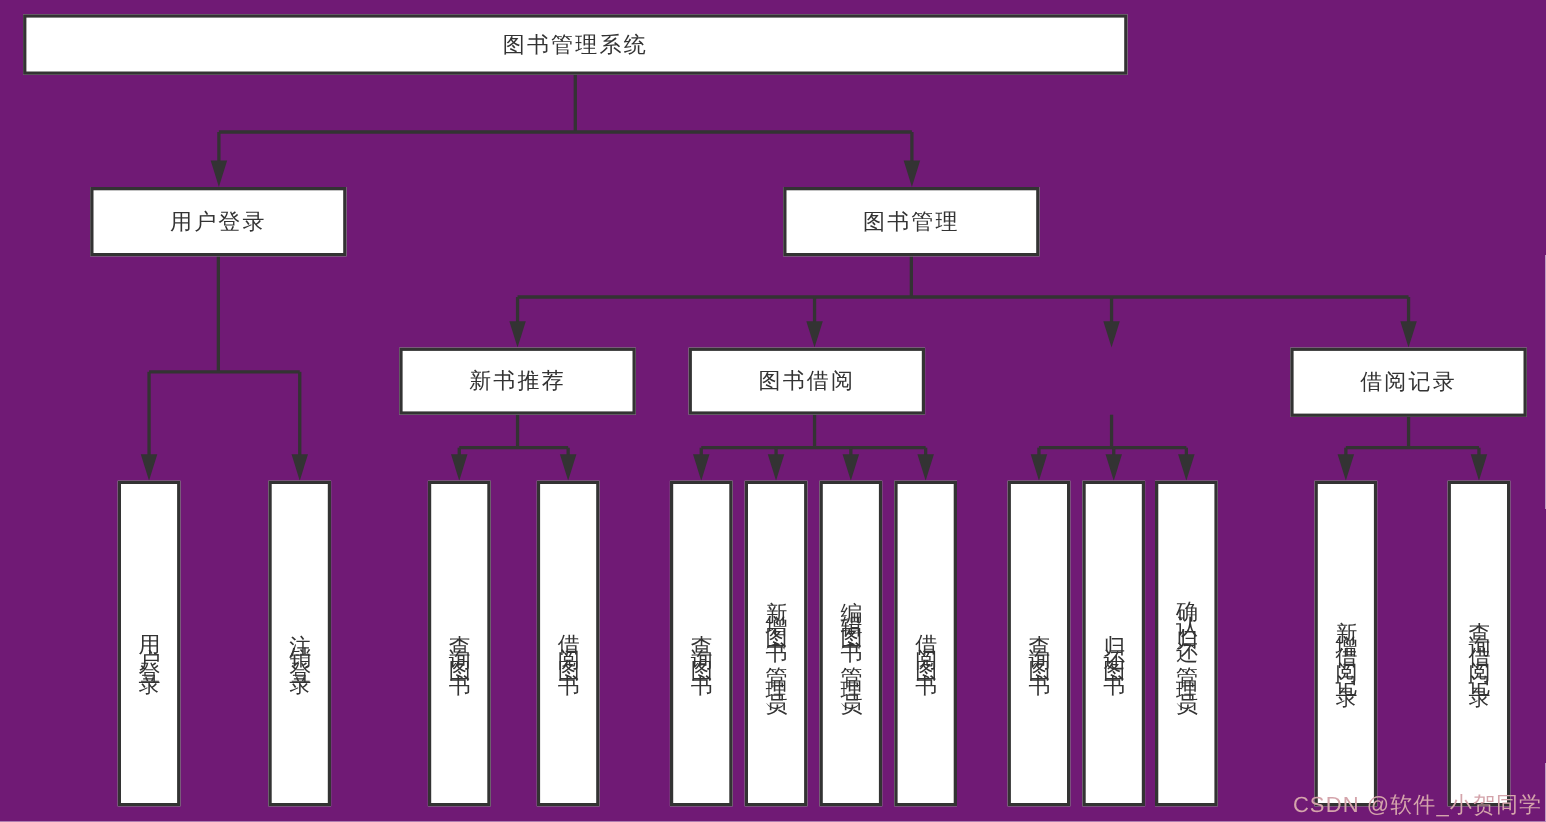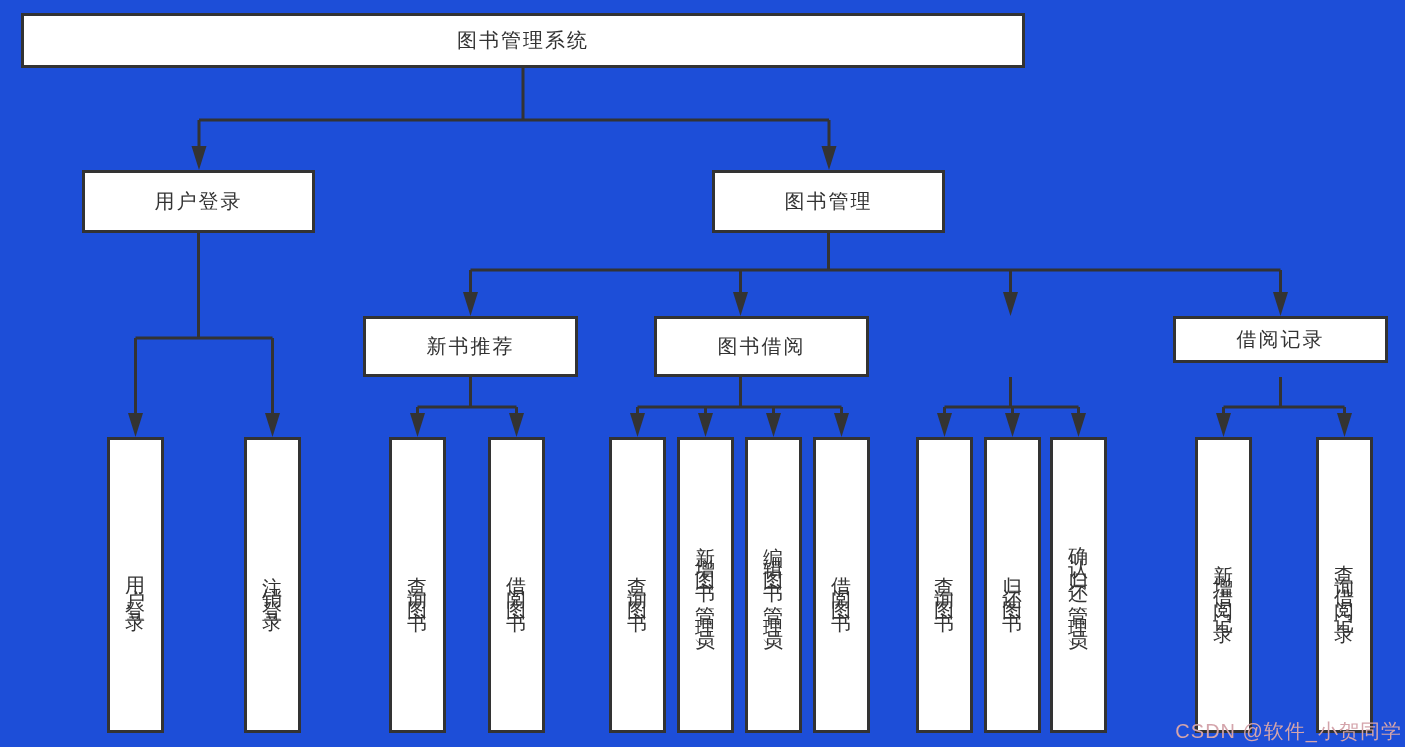--- a/index.html
+++ b/index.html
@@ -1,19 +1,19 @@
 <!DOCTYPE html>
 <html><head>
 <meta charset="utf-8">
 <style>
   html,body{margin:0;padding:0;background:#ffffff;}
   .stage{
     position:relative;
     width:1405px;height:747px;
-    background:#1d4ed8;
+    background:#701a75;
     font-family:"Liberation Sans","DejaVu Sans",sans-serif;
     overflow:hidden;
   }
   svg.connectors{position:absolute;left:0;top:0;z-index:1;}
   .box{
     position:absolute;
     box-sizing:border-box;
     background:#ffffff;
     border:3px solid #333333;
     display:flex;align-items:center;justify-content:center;
@@ -123,24 +123,24 @@
   <div class="box h" style="left:82px;top:170px;width:233px;height:63px">
     <span>用户登录</span>
   </div>
   <div class="box h" style="left:363px;top:316px;width:215px;height:61px">
     <span>新书推荐</span>
   </div>
 
   <div class="box h" style="left:712px;top:170px;width:233px;height:63px">
     <span>图书管理</span>
   </div>
-  <div class="box h" style="left:654px;top:316px;width:215px;height:61px">
+  <div class="box h" style="left:626px;top:316px;width:215px;height:61px">
     <span>图书借阅</span>
   </div>
-  <div class="box h" style="left:1173px;top:316px;width:215px;height:47px">
+  <div class="box h" style="left:1173px;top:316px;width:215px;height:63px">
     <span>借阅记录</span>
   </div>
 
   <div class="box v" style="left:107px">
     <span>用户登录</span>
   </div>
   <div class="box v" style="left:244px">
     <span>注销登录</span>
   </div>
 

